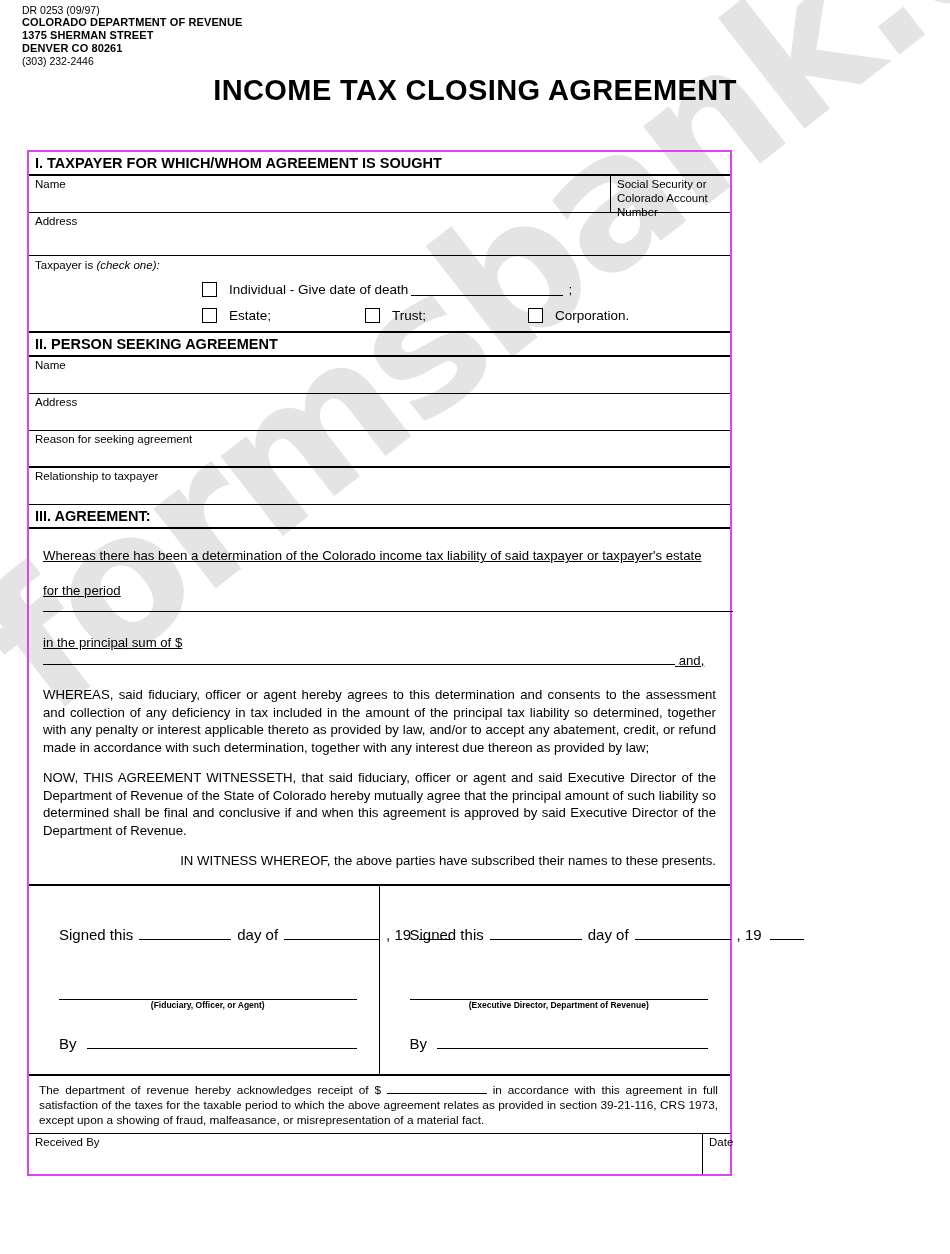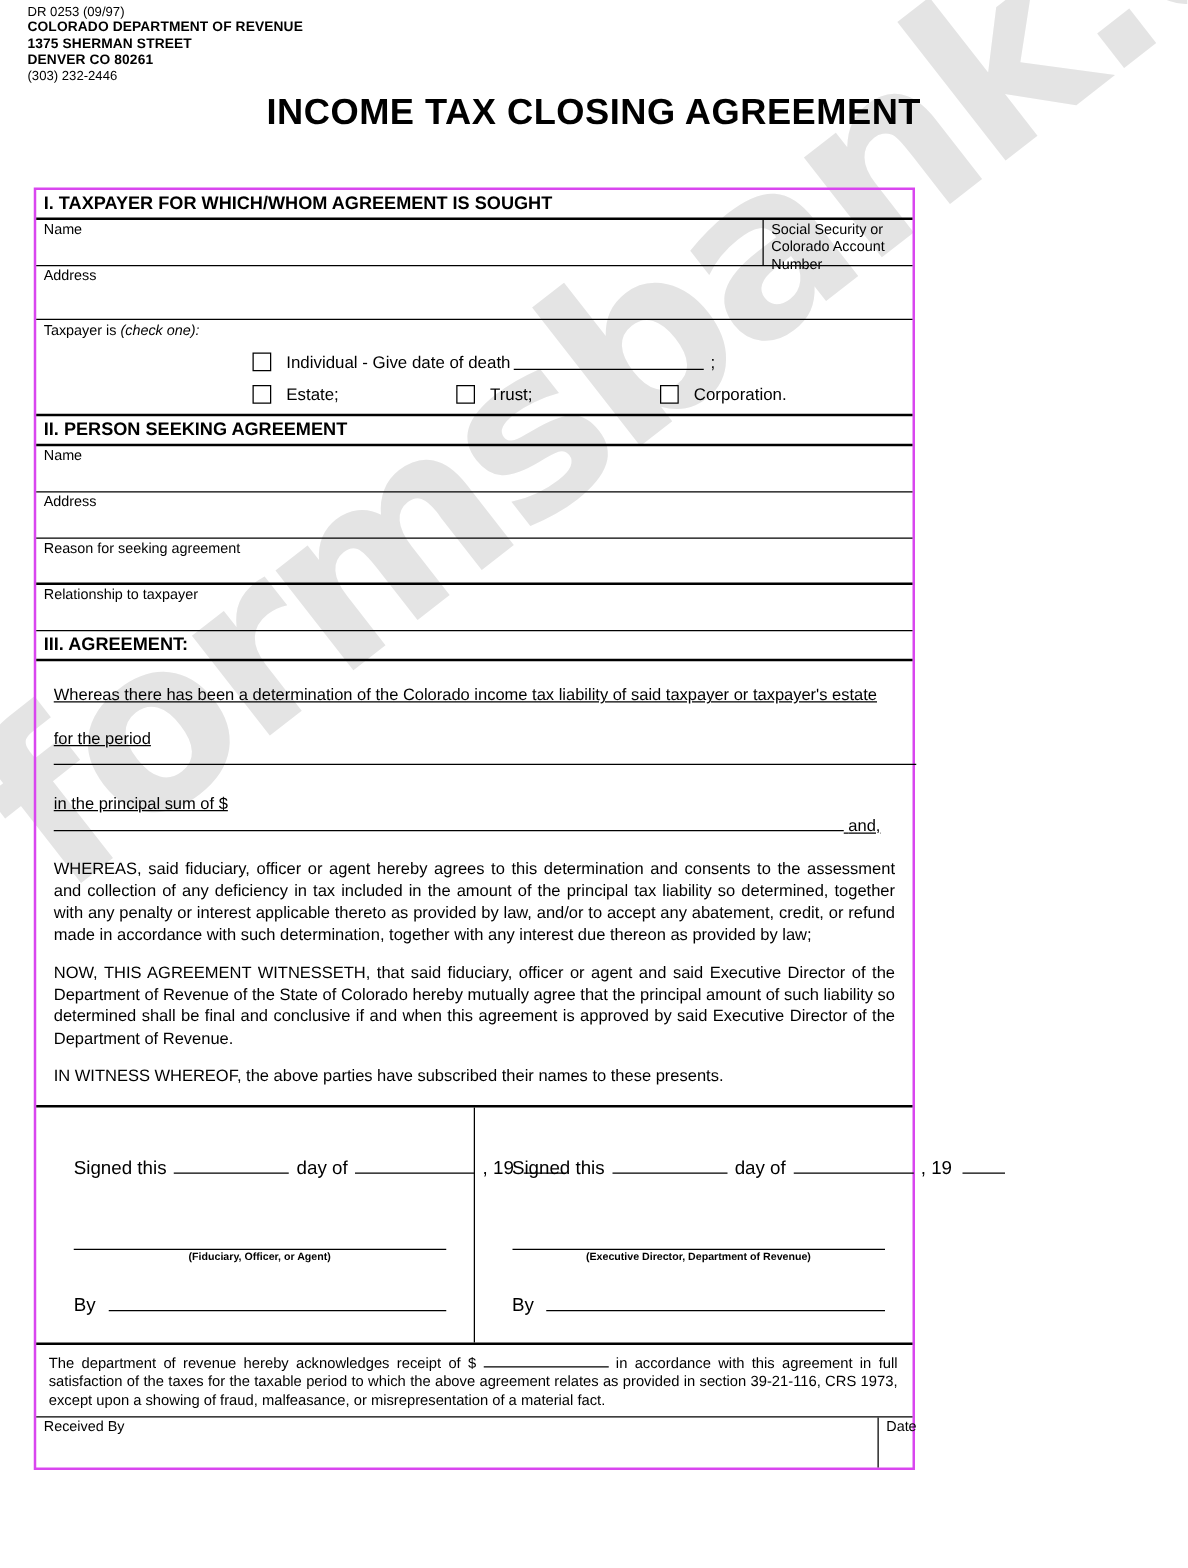--- a/index.html
+++ b/index.html
@@ -301,21 +301,21 @@
         </p>
 
         <p class="nojust lead">
           <span>in the principal sum of $</span>
           <span class="lineblank" style="width:632px;"></span>
           <span>and,</span>
         </p>
 
         <p>WHEREAS, said fiduciary, officer or agent hereby agrees to this determination and consents to the assessment and collection of any deficiency in tax included in the amount of the principal tax liability so determined, together with any penalty or interest applicable thereto as provided by law, and/or to accept any abatement, credit, or refund made in accordance with such determination, together with any interest due thereon as provided by law;</p>
         <p>NOW, THIS AGREEMENT WITNESSETH, that said fiduciary, officer or agent and said Executive Director of the Department of Revenue of the State of Colorado hereby mutually agree that the principal amount of such liability so determined shall be final and conclusive if and when this agreement is approved by said Executive Director of the Department of Revenue.</p>
-        <p class="nojust" style="margin-bottom:2px;">IN WITNESS WHEREOF, the above parties have subscribed their names to these presents.</p>
+        <p class="nojust" style="margin-bottom:2px;text-align:right;">IN WITNESS WHEREOF, the above parties have subscribed their names to these presents.</p>
       </div>
 
       <div id="sign-block">
 
         <div class="sign-cell left">
           <div class="signed-line">
             <span>Signed this</span>
             <span class="lineblank b1" style="margin:0 6px;"></span>
             <span>day of</span>
             <span class="lineblank b2" style="margin:0 6px;"></span>

